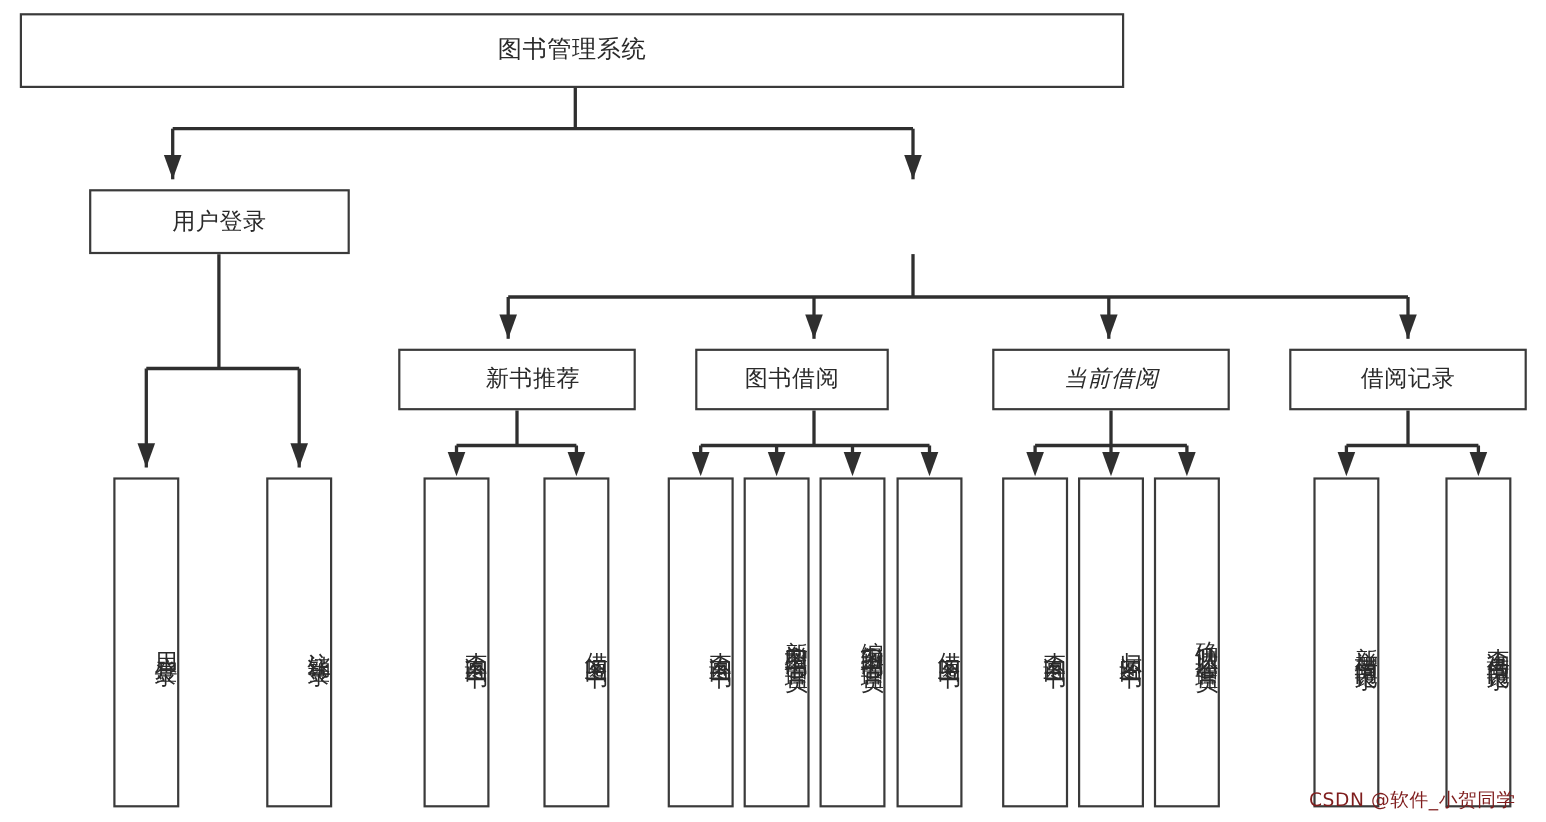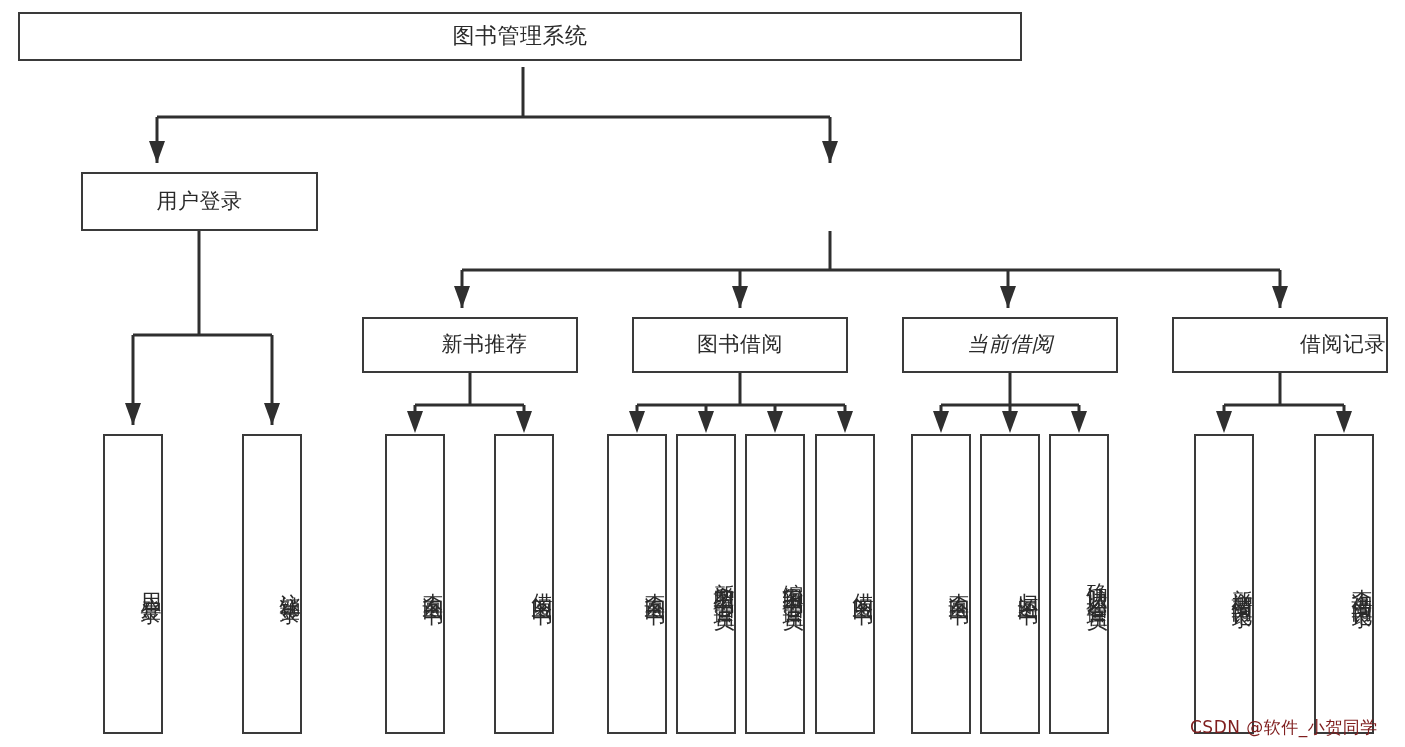--- a/index.html
+++ b/index.html
@@ -133,38 +133,38 @@
       <polygon points="775,433 767,411 783,411"></polygon>
       <polygon points="845,433 837,411 853,411"></polygon>
       <polygon points="941,433 933,411 949,411"></polygon>
       <polygon points="1010,433 1002,411 1018,411"></polygon>
       <polygon points="1079,433 1071,411 1087,411"></polygon>
       <polygon points="1224,433 1216,411 1232,411"></polygon>
       <polygon points="1344,433 1336,411 1352,411"></polygon>
     </g>
   </svg>
 
-  <div class="node root horiz" style="left:18px; top:12px; width:1004px; height:49px;">
+  <div class="node root horiz" style="left:18px; top:12px; width:1004px; height:68px;">
     <span>图书管理系统</span>
   </div>
 
   <div class="node horiz" style="left:81px; top:172px; width:237px; height:59px;">
     <span>用户登录</span>
   </div>
 
   <div class="node horiz" style="left:362px; top:317px; width:216px; height:56px;padding-left:29px;">
     <span>新书推荐</span>
   </div>
-  <div class="node horiz" style="left:632px; top:317px; width:216px; height:56px;">
+  <div class="node horiz" style="left:632px; top:317px; width:176px; height:56px;">
     <span>图书借阅</span>
   </div>
   <div class="node horiz" style="left:902px; top:317px; width:216px; height:56px;font-style:italic;">
     <span>当前借阅</span>
   </div>
-  <div class="node horiz" style="left:1172px; top:317px; width:216px; height:56px;justify-content:flex-end;">
+  <div class="node horiz" style="left:1172px; top:317px; width:216px; height:56px;">
     <span>借阅记录</span>
   </div>
 
   <div class="node vert" style="left:103px; top:434px; width:60px; height:300px;">
     <span class="vtext">用户登录</span>
   </div>
   <div class="node vert" style="left:242px; top:434px; width:60px; height:300px;">
     <span class="vtext">注销登录</span>
   </div>
 

